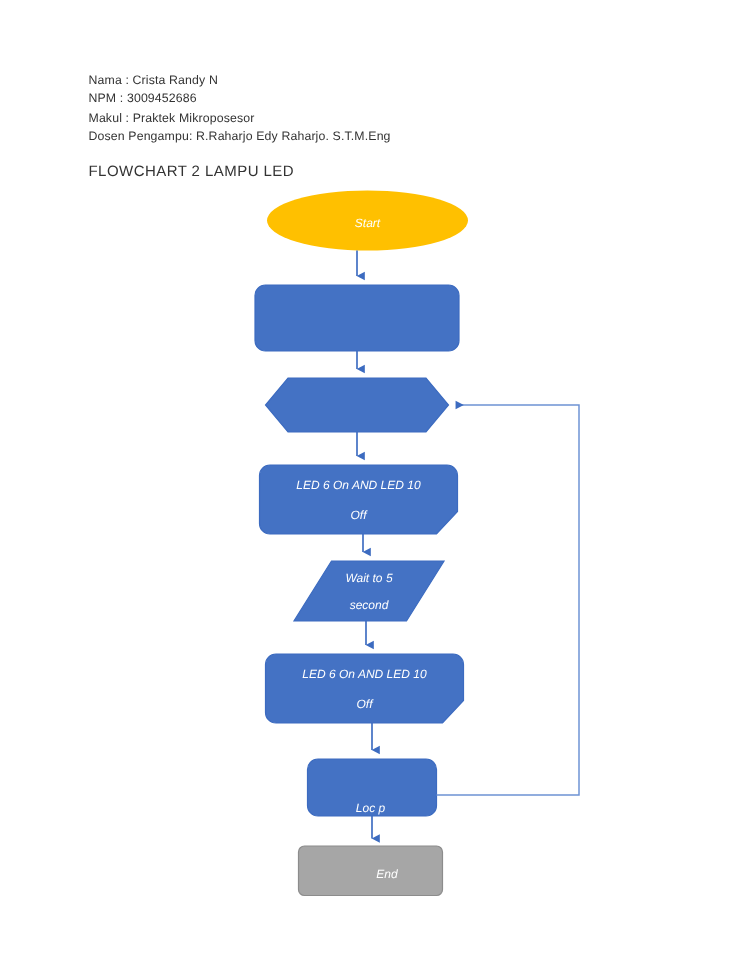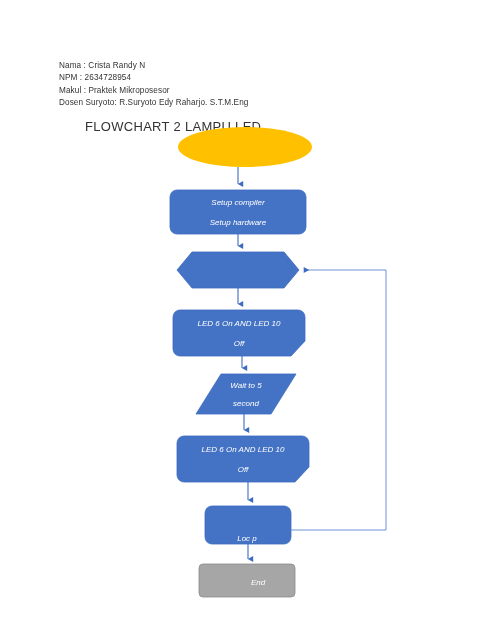--- a/index.html
+++ b/index.html
@@ -13,38 +13,37 @@
     position: relative;
     overflow: hidden;
     font-family: "Liberation Sans", sans-serif;
     color: #2b2b2b;
   }
 
   
   .doc-header {
     position: absolute;
     left: 59px;
-    top: 60px;
+    top: 48px;
     width: 380px;
   }
   .doc-header .line {
     font-size: 8.2px;
     line-height: 12.3px;
     letter-spacing: 0.1px;
     color: #333333;
     white-space: nowrap;
   }
   .doc-header .title-line {
     margin-top: 12px;
-    font-size: 13px;
+    font-size: 10px;
     line-height: 12.3px;
     letter-spacing: 0.3px;
     color: #333333;
     white-space: nowrap;
-    margin-left: 26px;
   }
 
   
   .flow {
     position: absolute;
     left: 0;
     top: 0;
     width: 495px;
     height: 640px;
   }
@@ -79,23 +78,23 @@
   .lbl-wait    { left: 204px; top: 374px; width: 84px; height: 40px; }
   .lbl-led2    { left: 177px; top: 436px; width: 132px; height: 46px; }
   .lbl-loop    { left: 202px; top: 506px; width: 90px; height: 38px; justify-content: flex-end; }
   .lbl-end     { left: 198px; top: 564px; width: 120px; height: 36px; }
 </style>
 </head>
 <body>
 
 <div class="doc-header">
   <div class="line">Nama : Crista Randy N</div>
-  <div class="line">NPM : 2634728954</div>
+  <div class="line">NPM : 3009452686</div>
   <div class="line">Makul : Praktek Mikroposesor</div>
-  <div class="line">Dosen Suryoto: R.Suryoto Edy Raharjo. S.T.M.Eng</div>
+  <div class="line">Dosen Pengampu: R.Raharjo Edy Raharjo. S.T.M.Eng</div>
   <div class="title-line">FLOWCHART 2 LAMPU LED</div>
 </div>
 
 <div class="flow">
 
   <svg width="495" height="640" viewBox="0 0 495 640">
     <defs>
       <marker id="arrow-down-head" markerWidth="7" markerHeight="7" refX="3.2" refY="5.6" orient="auto" markerUnits="userSpaceOnUse">
         <path d="M0.3,0.4 L3.2,5.8 L6.1,0.4 Z" fill="#3C6BC0"></path>
       </marker>
@@ -130,25 +129,24 @@
 
     <line x1="244" y1="414" x2="244" y2="430" stroke="#3C6BC0" stroke-width="1.1" marker-end="url(#arrow-down-head)"></line>
 
     <line x1="248" y1="482" x2="248" y2="500" stroke="#3C6BC0" stroke-width="1.1" marker-end="url(#arrow-down-head)"></line>
 
     <line x1="248" y1="544" x2="248" y2="559" stroke="#3C6BC0" stroke-width="1.1" marker-end="url(#arrow-down-head)"></line>
 
     <path d="M291,530 H386 V270 H304" fill="none" stroke="#6E93D4" stroke-width="1" marker-end="url(#arrow-left-head)"></path>
   </svg>
 
+  <div class="node-label lbl-start">
+    <span>Start</span>
+  </div>
 
-  <div class="node-label lbl-setup">
-    <span>Setup compiler</span>
-    <span class="l2">Setup hardware</span>
-  </div>
 
 
   <div class="node-label lbl-led1">
     <span>LED 6 On AND LED 10</span>
     <span class="l2">Off</span>
   </div>
 
   <div class="node-label lbl-wait tight">
     <span>Wait to 5</span>
     <span class="l2">second</span>

